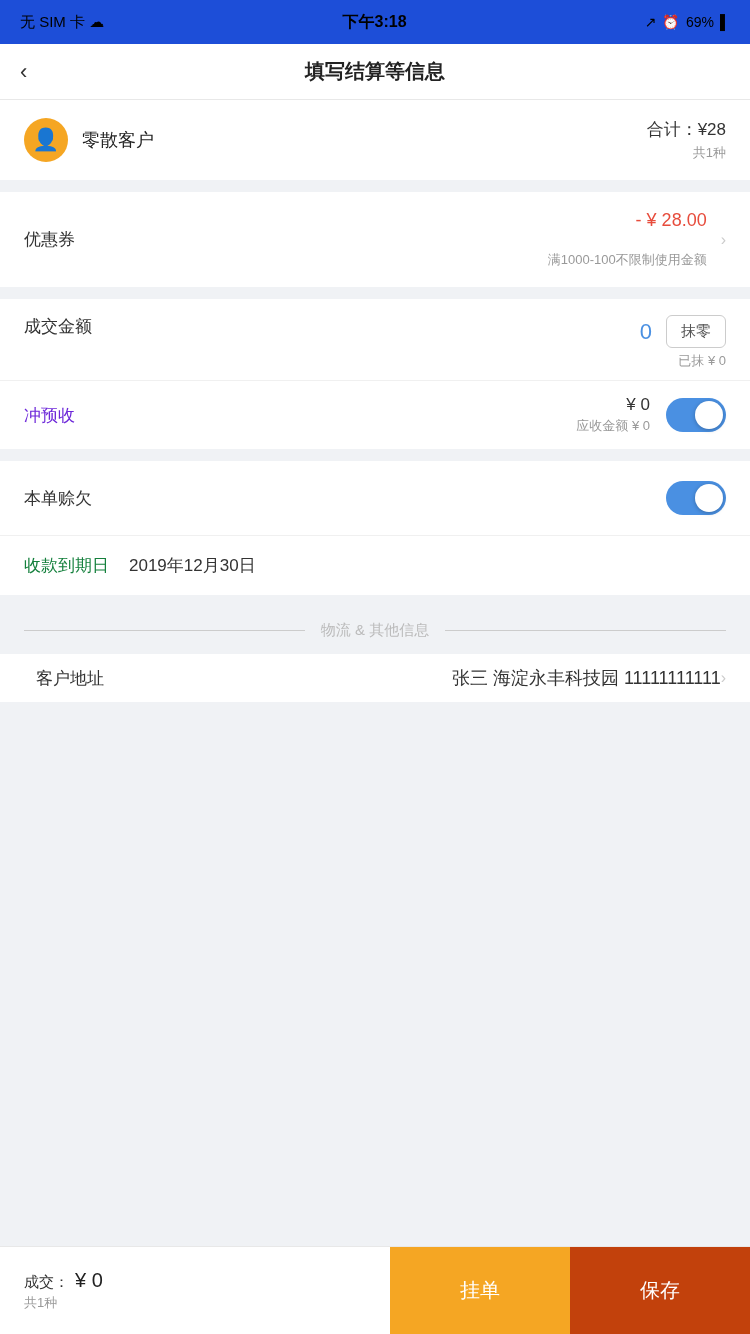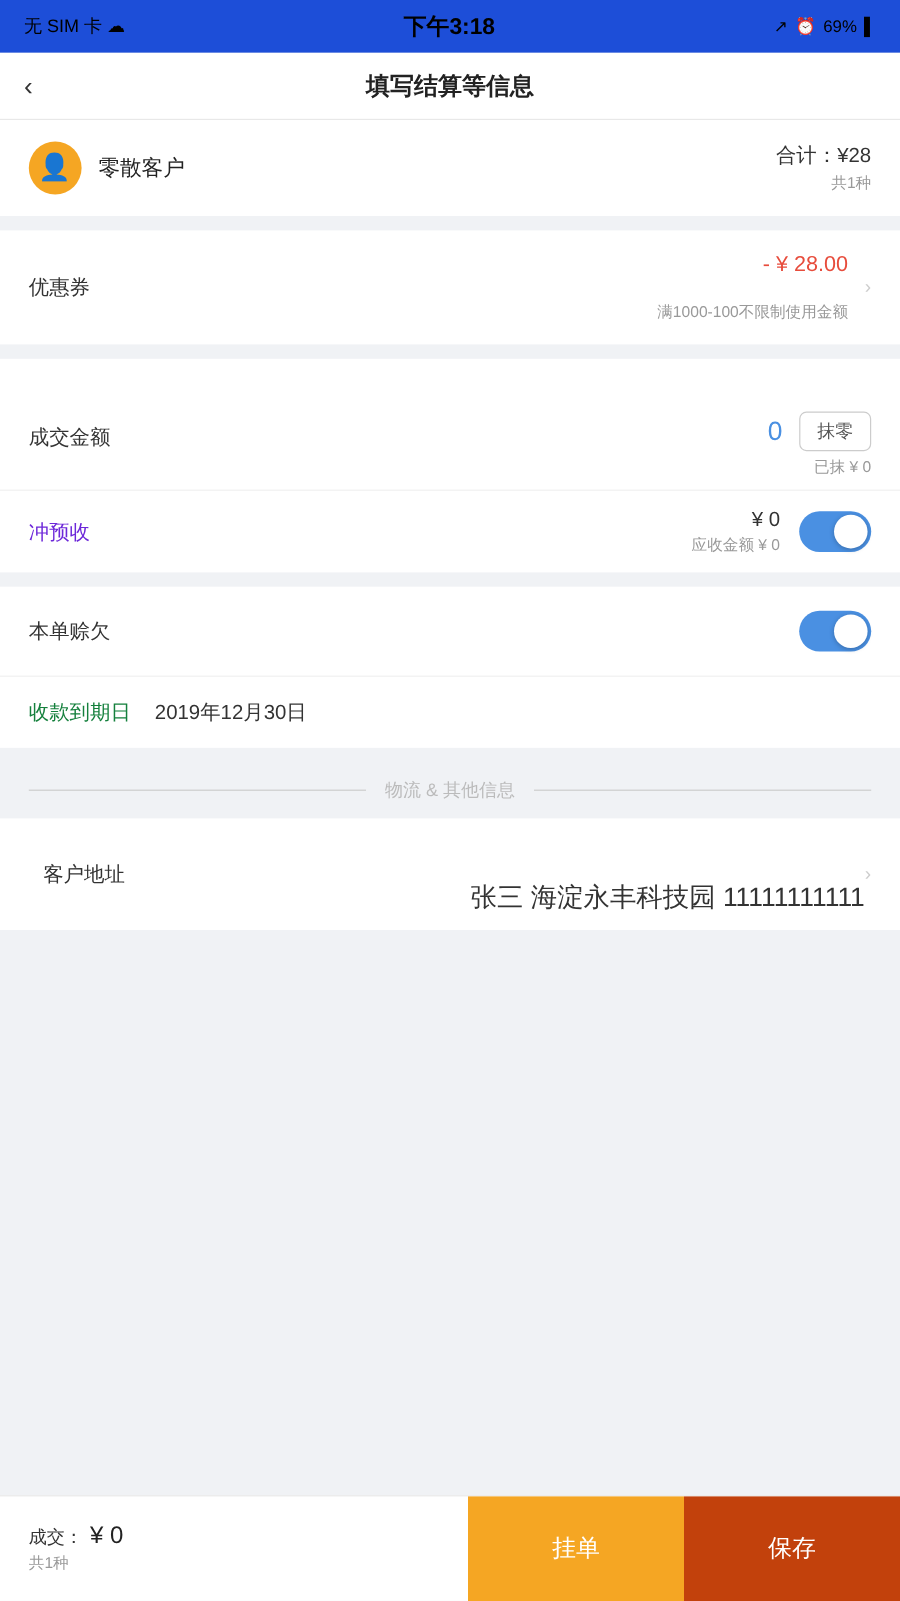--- a/index.html
+++ b/index.html
@@ -18,21 +18,21 @@
       background: #1d4ed8;
       height: 44px;
       display: flex;
       align-items: center;
       justify-content: space-between;
       padding: 0 20px;
       font-size: 15px;
       font-weight: 500;
     }
     .status-left { display: flex; align-items: center; gap: 8px; }
-    .status-center { font-size: 19px; font-weight: 600; }
+    .status-center { font-size: 16px; font-weight: 600; }
     .status-right { display: flex; align-items: center; gap: 6px; font-size: 14px; }
 
     
     .nav-bar {
       background: #fff;
       height: 56px;
       display: flex;
       align-items: center;
       justify-content: center;
       position: relative;
@@ -153,23 +153,22 @@
 
     
     .deal-amount-row {
       display: flex;
       flex-direction: column;
       padding: 16px 24px 10px;
       border-bottom: 1px solid #f0f0f0;
     }
     .deal-amount-top {
       display: flex;
-      align-items: flex-end;
-      justify-content: space-between;
-      margin-top: 28px;
+      align-items: flex-start;
+      justify-content: space-between;
     }
     .deal-amount-input {
       font-size: 22px;
       color: #4a90e2;
       font-weight: 500;
       background: none;
       border: none;
       outline: none;
       width: 80px;
       text-align: right;
@@ -298,25 +297,24 @@
       padding: 12px 24px;
       justify-content: space-between;
       text-align: right;
     }
     .address-label {
       font-size: 17px;
       color: #333;
       min-width: 80px;
     }
     .address-value {
-      font-size: 22px;
+      font-size: 18px;
       color: #333;
       flex: 1;
       margin-left: 16px;
-      margin-top: 39px;
     }
 
     
     .bottom-bar {
       position: fixed;
       bottom: 0;
       left: 0;
       width: 750px;
       height: 88px;
       background: #fff;

